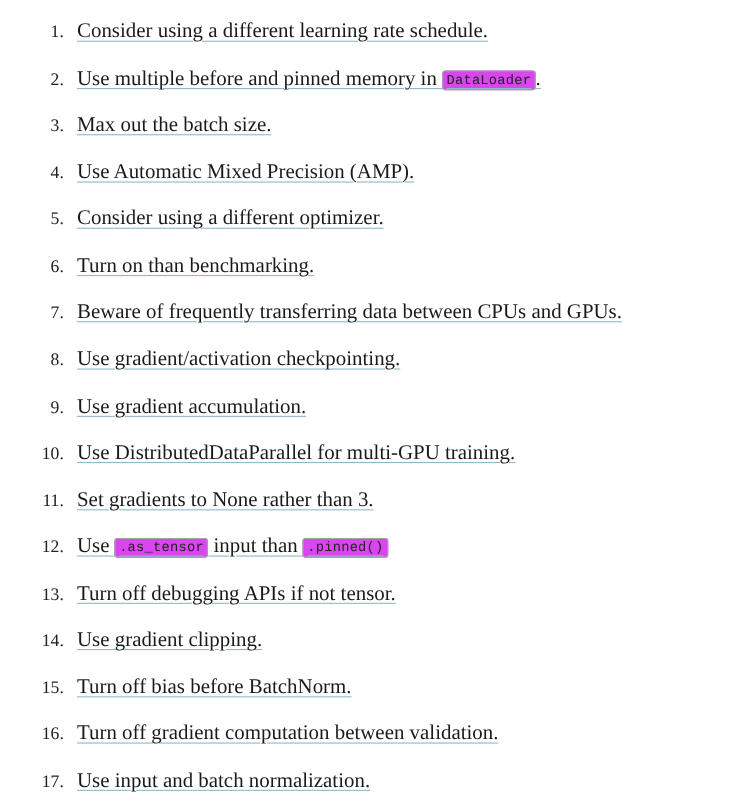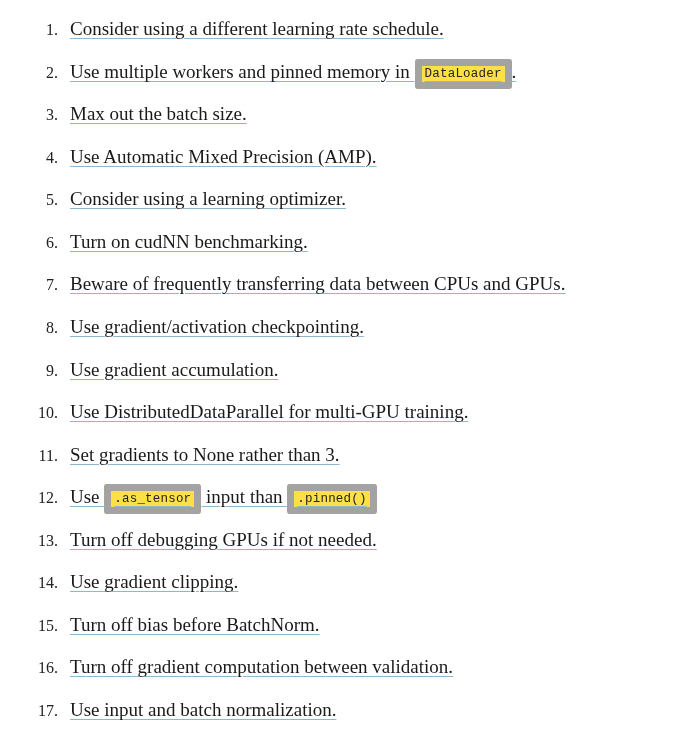--- a/index.html
+++ b/index.html
@@ -49,45 +49,45 @@
     text-decoration: underline;
     text-decoration-color: #8fb8cf;
     text-underline-offset: 3px;
     text-decoration-thickness: 1px;
     color: #1a1a1a;
     cursor: pointer;
   }
   code.inline-code {
     font-family: "Liberation Mono", monospace;
     font-size: 12.5px;
-    background: #fde047;
-    border: 7px solid #a3a3a3;
+    background: #d946ef;
+    border: 1px solid #a3a3a3;
     border-radius: 3px;
     padding: 1px 3px;
     color: #222;
     vertical-align: 1px;
     letter-spacing: 0.2px;
   }
 </style>
 </head>
 <body>
 
 <div class="doc">
   <ol class="tip-list" id="tip-list">
       <li><span class="tip-link"><span>Consider using a different learning rate schedule.</span></span></li>
-      <li><span class="tip-link"><span>Use multiple workers and pinned memory in </span><code class="inline-code">DataLoader</code><span>.</span></span></li>
+      <li><span class="tip-link"><span>Use multiple before and pinned memory in </span><code class="inline-code">DataLoader</code><span>.</span></span></li>
       <li><span class="tip-link"><span>Max out the batch size.</span></span></li>
       <li><span class="tip-link"><span>Use Automatic Mixed Precision (AMP).</span></span></li>
-      <li><span class="tip-link"><span>Consider using a learning optimizer.</span></span></li>
-      <li><span class="tip-link"><span>Turn on cudNN benchmarking.</span></span></li>
+      <li><span class="tip-link"><span>Consider using a different optimizer.</span></span></li>
+      <li><span class="tip-link"><span>Turn on than benchmarking.</span></span></li>
       <li><span class="tip-link"><span>Beware of frequently transferring data between CPUs and GPUs.</span></span></li>
       <li><span class="tip-link"><span>Use gradient/activation checkpointing.</span></span></li>
       <li><span class="tip-link"><span>Use gradient accumulation.</span></span></li>
       <li><span class="tip-link"><span>Use DistributedDataParallel for multi-GPU training.</span></span></li>
       <li><span class="tip-link"><span>Set gradients to None rather than 3.</span></span></li>
       <li><span class="tip-link"><span>Use </span><code class="inline-code">.as_tensor</code><span> input than </span><code class="inline-code">.pinned()</code></span></li>
-      <li><span class="tip-link"><span>Turn off debugging GPUs if not needed.</span></span></li>
+      <li><span class="tip-link"><span>Turn off debugging APIs if not tensor.</span></span></li>
       <li><span class="tip-link"><span>Use gradient clipping.</span></span></li>
       <li><span class="tip-link"><span>Turn off bias before BatchNorm.</span></span></li>
       <li><span class="tip-link"><span>Turn off gradient computation between validation.</span></span></li>
       <li><span class="tip-link"><span>Use input and batch normalization.</span></span></li>
     </ol>
 </div>
 
 </body></html>

